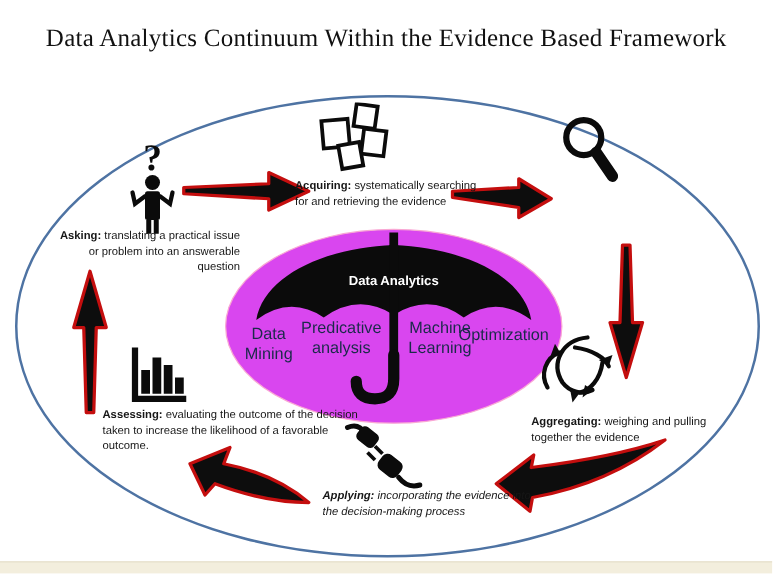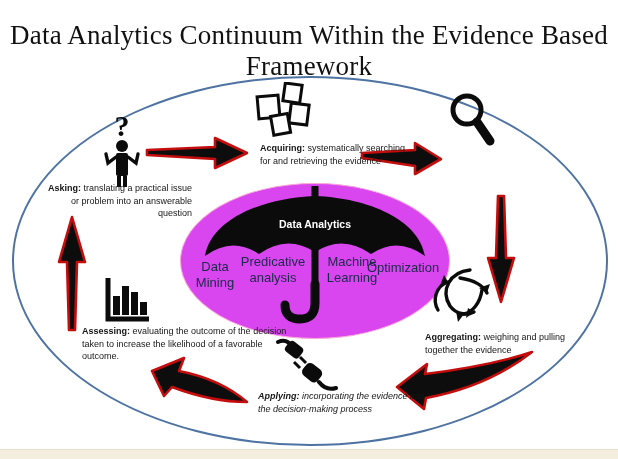--- a/index.html
+++ b/index.html
@@ -1,33 +1,33 @@
 <!DOCTYPE html>
 <html><head>
 <meta charset="utf-8">
 <style>
   html,body{margin:0;padding:0;background:#ffffff;}
   #canvas{position:relative;width:618px;height:459px;background:#ffffff;overflow:hidden;
           font-family:"Liberation Sans",sans-serif;}
   .title{position:absolute;left:0;top:20px;width:618px;text-align:center;
-         font-family:"Liberation Serif",serif;font-size:27px;color:#111;letter-spacing:.2px;}
+         font-family:"Liberation Serif",serif;font-size:20px;color:#111;letter-spacing:.2px;}
   .outer-ellipse{position:absolute;left:12px;top:76px;width:592px;height:366px;
                  border:2px solid #4e73a3;border-radius:50%;}
   .center-ellipse{position:absolute;left:180px;top:183px;width:268px;height:154px;
                   background:#d946ef;border:1px solid #f9a8d4;border-radius:50%;z-index:2;}
   .umbrella-svg{position:absolute;left:0;top:0;}
   .seg{position:absolute;font-size:13px;line-height:1.25;color:#1b2a4a;text-align:center;z-index:3;}
   .seg-0{left:8px;top:75px;width:52px;}
   .seg-1{left:56px;top:70px;width:72px;}
   .seg-2{left:140px;top:70px;width:62px;}
   .seg-3{left:178px;top:76px;width:88px;}
   .stage-label{position:absolute;font-size:9px;line-height:1.4;color:#161616;z-index:4;}
   .stage-label b{font-weight:700;}
   .lbl-asking{left:44px;top:182px;width:148px;text-align:right;}
-  .lbl-acquiring{left:260px;top:142px;width:152px;}
+  .lbl-acquiring{left:236px;top:142px;width:152px;}
   .lbl-appraising{left:450px;top:149px;width:150px;}
   .lbl-aggregating{left:425px;top:331px;width:146px;}
   .lbl-applying{left:258px;top:390px;width:168px;font-style:italic;}
   .lbl-assessing{left:82px;top:325px;width:205px;}
   .icon{position:absolute;z-index:4;}
   .icon-asking{left:98px;top:110px;}
   .icon-acquiring{left:252px;top:82px;}
   .icon-appraising{left:447px;top:92px;}
   .icon-aggregating{left:430px;top:264px;}
   .icon-applying{left:268px;top:336px;}

